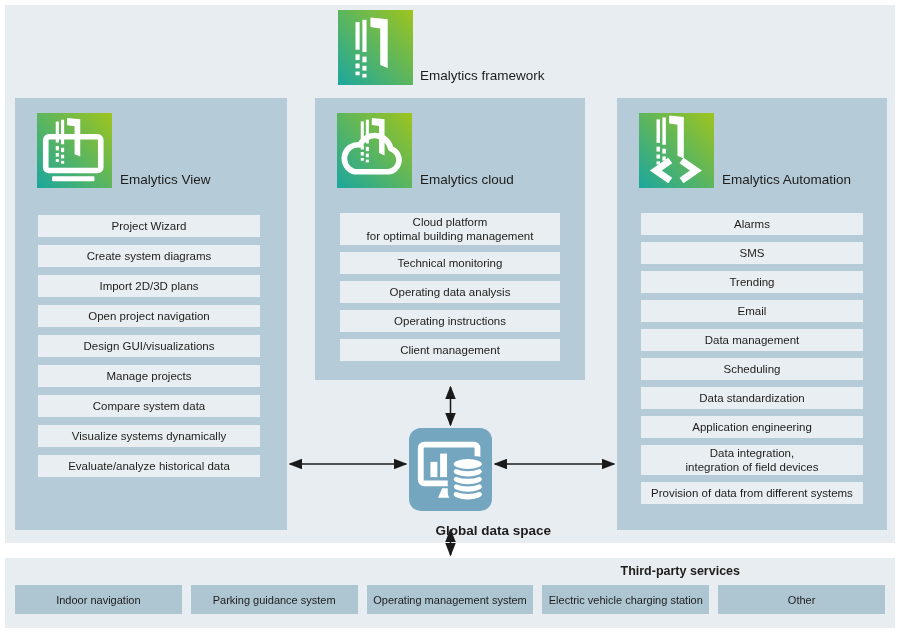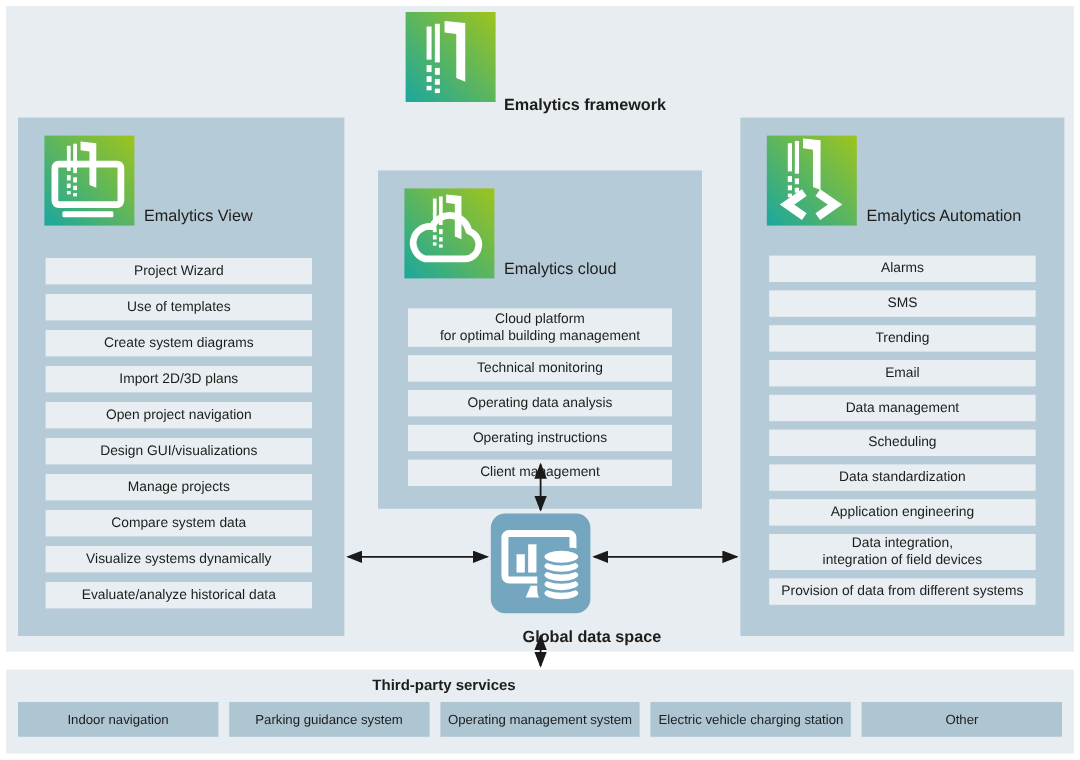--- a/index.html
+++ b/index.html
@@ -6,46 +6,46 @@
   html,body { width:900px; height:633px; background:#ffffff; font-family:"Liberation Sans", sans-serif; color:var(--text,#1d1d1b); }
   .stage { position:relative; width:900px; height:633px; overflow:hidden; }
 
   .main-bg   { position:absolute; left:5px; top:5px; width:890px; height:538px; background:var(--background,#e8edf1); }
   .bottom-bg { position:absolute; left:5px; top:558px; width:890px; height:70px; background:var(--background,#e8edf1); }
 
   .tile { position:absolute; background:linear-gradient(to top right, var(--gradient-teal,#1ba79e), var(--gradient-green,#9ec41d)); }
   .tile svg { display:block; width:100%; height:100%; }
 
   .fw-tile { left:338px; top:10px; width:75px; height:75px; }
-  .fw-label { position:absolute; left:420px; top:68px; font-weight:bold; font-size:13.5px;margin-top:12px; }
+  .fw-label { position:absolute; left:420px; top:68px; font-weight:normal; font-size:13.5px; }
 
   .panel { position:absolute; top:98px; background:var(--panel,#b6cbd8); }
   .panel-left  { left:15px;  width:272px; height:432px; }
-  .panel-mid   { left:315px; width:270px; height:282px;margin-top:44px; }
+  .panel-mid   { left:315px; width:270px; height:282px; }
   .panel-right { left:617px; width:270px; height:432px; }
 
   .panel .tile { left:22px; top:15px; width:75px; height:75px; }
   .panel-title { position:absolute; left:105px; top:74px; font-weight:normal; font-size:13.5px; white-space:nowrap; }
 
   .items { position:absolute; display:flex; flex-direction:column; }
   .items-left  { left:23px; top:117px; width:222px; gap:8px; }
   .items-mid   { left:25px; top:115px; width:220px; gap:7px; }
   .items-right { left:24px; top:115px; width:222px; gap:7px; }
 
   .item { height:22px; background:var(--item-bg,#e9eef2); display:flex; align-items:center; justify-content:center;
           font-size:11.5px; text-align:center; white-space:pre-line; line-height:1.25; }
   .item.h32 { height:32px; }
   .item.h30 { height:30px; }
 
   .gds-tile { position:absolute; left:409px; top:428px; width:83px; height:83px; border-radius:12px;
               background:var(--data-space-bg,#74a6c0); }
   .gds-tile svg { display:block; width:100%; height:100%; }
   .gds-label { position:absolute; left:351px; top:523px; width:200px; text-align:right; font-weight:bold; font-size:13.5px; }
 
-  .tp-title { position:absolute; left:0; top:564px; width:740px; text-align:center; font-weight:bold; font-size:12.5px; }
+  .tp-title { position:absolute; left:0; top:564px; width:740px; text-align:right; font-weight:bold; font-size:12.5px; }
   .tp-row { position:absolute; left:15px; top:585px; width:870px; height:29px; display:flex; gap:9px; }
   .tp-box { flex:1; background:var(--bottom-box-bg,#aec5d2); display:flex; align-items:center; justify-content:center;
             font-size:11px; text-align:right; }
 
   .arrows { position:absolute; left:0; top:0; width:900px; height:633px; pointer-events:none; }
   .arrows line { stroke:var(--arrow,#1a1a1a); stroke-width:1.5; }
 </style>
 </head>
 <body>
 
@@ -81,21 +81,20 @@
     <div class="tile">
       <svg viewBox="0 0 60 60">
         <rect x="7" y="19" width="44" height="27" rx="2.5" fill="none" stroke="#fff" stroke-width="4.5"></rect>
         <rect x="12" y="50.5" width="34" height="4" rx="1" fill="#fff"></rect>
         <use href="#bldg" transform="translate(15,4) scale(0.7)"></use>
       </svg>
     </div>
     <div class="panel-title">Emalytics View</div>
     <div class="items items-left">
       <div class="item">Project Wizard</div>
-      <div class="item">Use of templates</div>
       <div class="item">Create system diagrams</div>
       <div class="item">Import 2D/3D plans</div>
       <div class="item">Open project navigation</div>
       <div class="item">Design GUI/visualizations</div>
       <div class="item">Manage projects</div>
       <div class="item">Compare system data</div>
       <div class="item">Visualize systems dynamically</div>
       <div class="item">Evaluate/analyze historical data</div>
     </div>
   </div>

